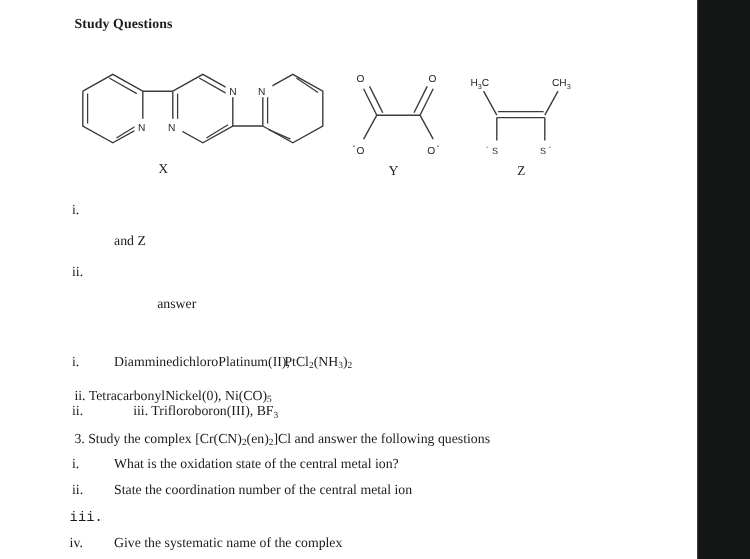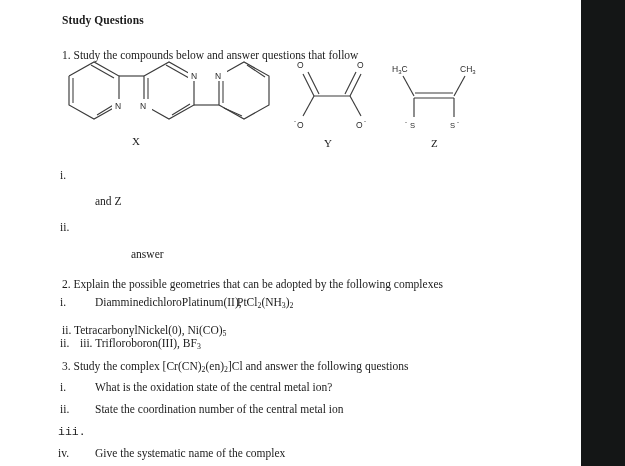--- a/index.html
+++ b/index.html
@@ -100,21 +100,20 @@
 </style>
 </head>
 <body>
 
 <div id="page">
 
   <div id="sheet">
 
     <div class="title">Study Questions</div>
 
-    <div class="qline sec" style="top:48px;">1. Study the compounds below and answer questions that follow</div>
 
     <div id="chem">
 
       <svg width="235" height="80" style="position:absolute;left:58px;top:4px;">
 
         <polyline class="bond" points="11,22 11,51 36,65 61,51 61,22 36,8 11,22"></polyline>
 
         <line class="bond2" x1="15" y1="24" x2="15" y2="49"></line>
         <line class="bond2" x1="33" y1="11" x2="56" y2="24"></line>
         <line class="bond2" x1="39" y1="61" x2="57" y2="50"></line>
@@ -190,30 +189,29 @@
       </svg>
       <div class="struct-label" style="left:431px;top:87px;">Z</div>
     </div>
 
     <div class="rmark" style="left:60px;top:169px;">i.</div>
     <div class="rbody" style="left:95px;top:195px;">and Z</div>
 
     <div class="rmark" style="left:60px;top:221px;">ii.</div>
     <div class="rbody" style="left:95px;top:248px;margin-left:36px;">answer</div>
 
-    <div class="qline sec" style="top:277px;">2. Explain the possible geometries that can be adopted by the following complexes</div>
 
     <div class="rmark" style="left:60px;top:296px;">i.</div>
     <div class="rbody" style="left:95px;top:296px;">DiamminedichloroPlatinum(II),</div>
     <div class="rbody" style="left:237px;top:296px;">PtCl<sub>2</sub>(NH<sub>3</sub>)<sub>2</sub></div>
 
     <div class="rbody" style="left:62px;top:324px;">ii. TetracarbonylNickel(0), Ni(CO)<sub>5</sub></div>
 
     <div class="rmark" style="left:60px;top:337px;">ii.</div>
-    <div class="rbody" style="left:80px;top:337px;">iii. Trifloroboron(III), BF<sub>3</sub></div>
+    <div class="rbody" style="left:111px;top:337px;">iii. Trifloroboron(III), BF<sub>3</sub></div>
 
     <div class="qline sec" style="top:359px;">3. Study the complex [Cr(CN)<sub>2</sub>(en)<sub>2</sub>]Cl and answer the following questions</div>
 
     <div class="rmark" style="left:60px;top:381px;">i.</div>
     <div class="rbody" style="left:95px;top:381px;">What is the oxidation state of the central metal ion?</div>
 
     <div class="rmark" style="left:60px;top:403px;">ii.</div>
     <div class="rbody" style="left:95px;top:403px;">State the coordination number of the central metal ion</div>
 
     <div class="rmark" style="left:58px;top:425px;font-family:Liberation Mono, monospace;">iii.</div>

